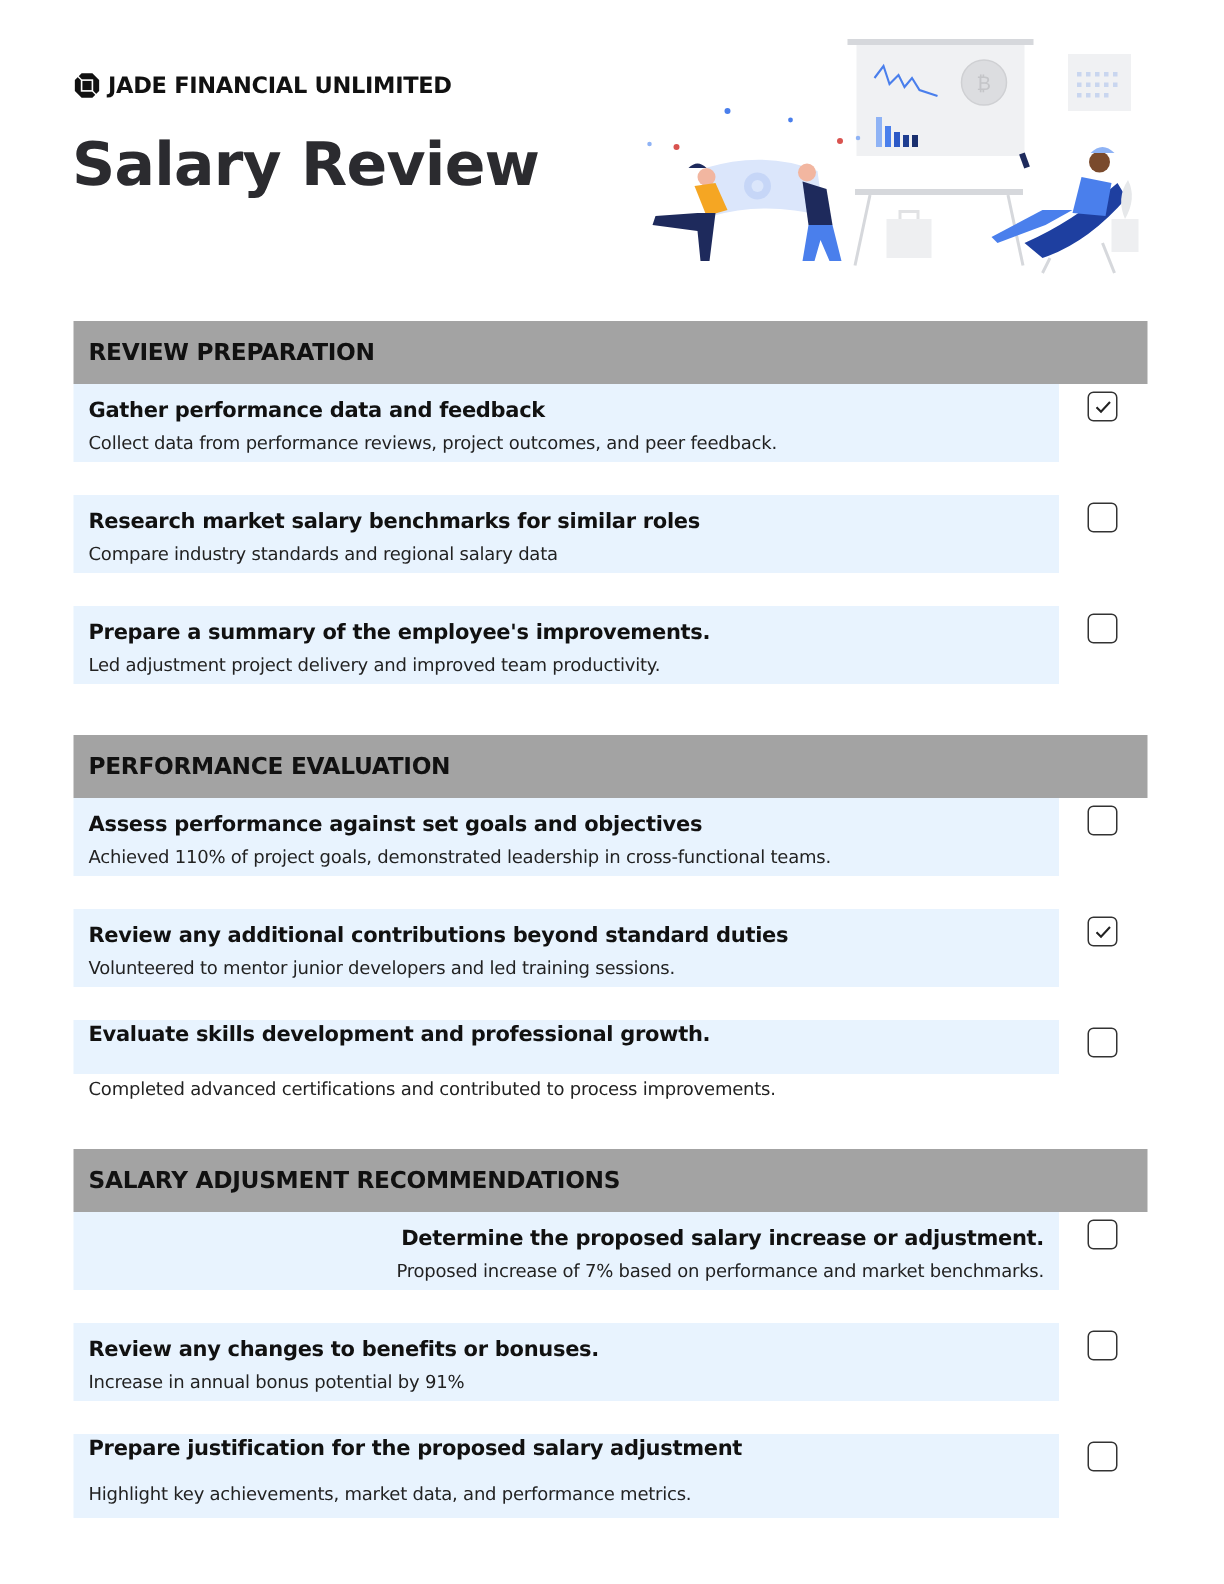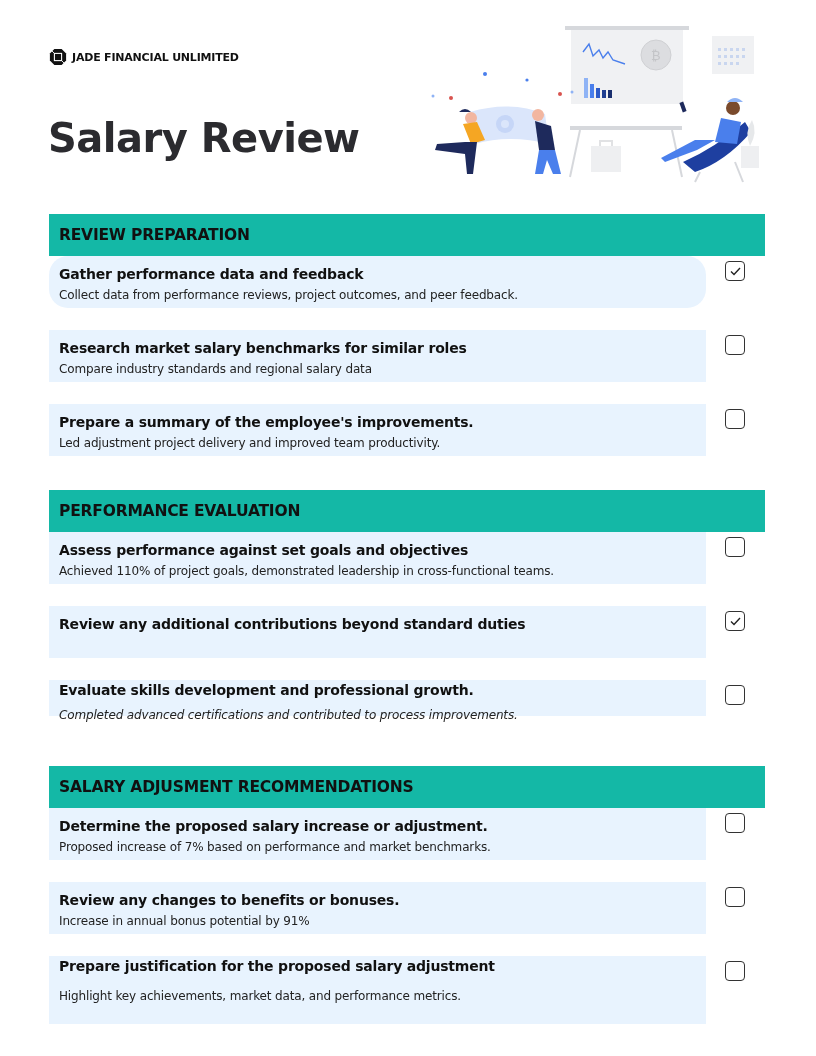--- a/index.html
+++ b/index.html
@@ -1,30 +1,30 @@
 <!DOCTYPE html>
 <html><head>
   <meta charset="utf-8">
   <style>
     * { box-sizing: border-box; margin: 0; padding: 0; }
     html, body { width: 816px; height: 1056px; background: #ffffff; }
     body { position: relative; font-family: "Liberation Sans", "DejaVu Sans", sans-serif; color: #111; overflow: hidden; }
 
     .brand { position: absolute; left: 49px; top: 48px; display: flex; align-items: center; gap: 5px; }
     .brand-logo { width: 18px; height: 18px; }
-    .brand-name { font-family: "DejaVu Sans", sans-serif; font-weight: 700; font-size: 11px; letter-spacing: -0.2px; color: #111; }
+    .brand-name { font-family: "DejaVu Sans", sans-serif; font-weight: 700; font-size: 15px; letter-spacing: -0.2px; color: #111; }
 
-    .title { position: absolute; left: 48px; top: 88px; font-family: "DejaVu Sans", sans-serif; font-weight: 700; font-size: 40px; line-height: 45px; letter-spacing: -0.5px; margin-top: 28px; }
+    .title { position: absolute; left: 48px; top: 88px; font-family: "DejaVu Sans", sans-serif; font-weight: 700; font-size: 40px; line-height: 45px; letter-spacing: -0.5px; }
     .title-line1 { color: #2b2b2f; display: block; }
     .title-line2 { color: #4a7fec; display: block; }
 
     .illustration { position: absolute; left: 415px; top: 22px; width: 360px; height: 165px; }
 
     .section { position: absolute; left: 49px; width: 716px; }
-    .section-header { height: 42px; background: #14b8a6; display: flex; align-items: center; padding-left: 10px; font-family: "DejaVu Sans", sans-serif; font-weight: 700; font-size: 15.5px; letter-spacing: -0.2px; color: #111; }
+    .section-header { height: 42px; background: #a3a3a3; display: flex; align-items: center; padding-left: 10px; font-family: "DejaVu Sans", sans-serif; font-weight: 700; font-size: 15.5px; letter-spacing: -0.2px; color: #111; }
 
     .item { position: absolute; left: 0; width: 716px; }
     .item-body { width: 657px; background: #e8f3fe; padding: 9px 10px 0 10px; }
     .item-title { font-family: "DejaVu Sans", sans-serif; font-weight: 700; font-size: 14px; letter-spacing: -0.2px; color: #111; line-height: 18px; }
     .item-desc { font-family: "DejaVu Sans", sans-serif; font-size: 12px; letter-spacing: -0.15px; color: #222; line-height: 16px; margin-top: 4px; }
     .checkbox { position: absolute; left: 676px; width: 20px; height: 20px; border: 1.4px solid #333; border-radius: 4px; background: #fff; cursor: pointer; display: flex; align-items: center; justify-content: center; }
     .checkbox svg { width: 11px; height: 9px; }
   </style>
 </head>
 <body>
@@ -109,21 +109,21 @@
   <path d="M300 118 L282 128 L250 140 L246 136 L280 118 Z" fill="#4a7fec"></path>
   <rect x="266" y="80" width="4" height="10" fill="#1e2a5c" transform="rotate(-20 268 85)"></rect>
 
   <rect x="326" y="124" width="18" height="22" fill="#eeeff1"></rect>
   <path d="M335 124 q-6 -14 2 -26 q6 12 -2 26" fill="#e6e8ea"></path>
 </svg>
 
 <div class="section" style="top:214px;">
   <div class="section-header">REVIEW PREPARATION</div>
   <div class="item" style="top:42px;">
-    <div class="item-body" style="height:52px;border-radius:19px;">
+    <div class="item-body" style="height:52px;">
       <div class="item-title">Gather performance data and feedback</div>
       <div class="item-desc">Collect data from performance reviews, project outcomes, and peer feedback.</div>
     </div>
     <div class="checkbox" style="top:5px;">
       <svg viewBox="0 0 11 9">
           <polyline points="1,4.5 4,7.5 10,1" fill="none" stroke="#222" stroke-width="1.4"></polyline>
         </svg>
     </div>
   </div>
   <div class="item" style="top:116px;">
@@ -147,52 +147,53 @@
   <div class="item" style="top:42px;">
     <div class="item-body" style="height:52px;">
       <div class="item-title">Assess performance against set goals and objectives</div>
       <div class="item-desc">Achieved 110% of project goals, demonstrated leadership in cross-functional teams.</div>
     </div>
     <div class="checkbox" style="top:5px;"></div>
   </div>
   <div class="item" style="top:116px;">
     <div class="item-body" style="height:52px;">
       <div class="item-title">Review any additional contributions beyond standard duties</div>
+      <div class="item-desc">Volunteered to mentor junior developers and led training sessions.</div>
     </div>
     <div class="checkbox" style="top:5px;">
       <svg viewBox="0 0 11 9">
           <polyline points="1,4.5 4,7.5 10,1" fill="none" stroke="#222" stroke-width="1.4"></polyline>
         </svg>
     </div>
   </div>
   <div class="item" style="top:190px;">
     <div class="item-body" style="height:36px; padding-top:1px;">
       <div class="item-title">Evaluate skills development and professional growth.</div>
-      <div class="item-desc" style="margin-top:8px;font-style:italic;">Completed advanced certifications and contributed to process improvements.</div>
+      <div class="item-desc" style="margin-top:19px;">Completed advanced certifications and contributed to process improvements.</div>
     </div>
     <div class="checkbox" style="top:5px;"></div>
   </div>
 </div>
 
 <div class="section" style="top:766px;">
   <div class="section-header">SALARY ADJUSMENT RECOMMENDATIONS</div>
-  <div class="item" style="top:42px;">
+  <div class="item" style="top:42px;text-align:right;">
     <div class="item-body" style="height:52px;">
       <div class="item-title">Determine the proposed salary increase or adjustment.</div>
       <div class="item-desc">Proposed increase of 7% based on performance and market benchmarks.</div>
     </div>
     <div class="checkbox" style="top:5px;"></div>
   </div>
   <div class="item" style="top:116px;">
     <div class="item-body" style="height:52px;">
       <div class="item-title">Review any changes to benefits or bonuses.</div>
       <div class="item-desc">Increase in annual bonus potential by 91%</div>
     </div>
     <div class="checkbox" style="top:5px;"></div>
   </div>
   <div class="item" style="top:190px;">
-    <div class="item-body" style="height:68px; padding-top:1px;">
+    <div class="item-body" style="height:56px; padding-top:1px;">
       <div class="item-title">Prepare justification for the proposed salary adjustment</div>
       <div class="item-desc" style="margin-top:13px;">Highlight key achievements, market data, and performance metrics.</div>
     </div>
     <div class="checkbox" style="top:5px;"></div>
   </div>
 </div>
 
 </body></html>

